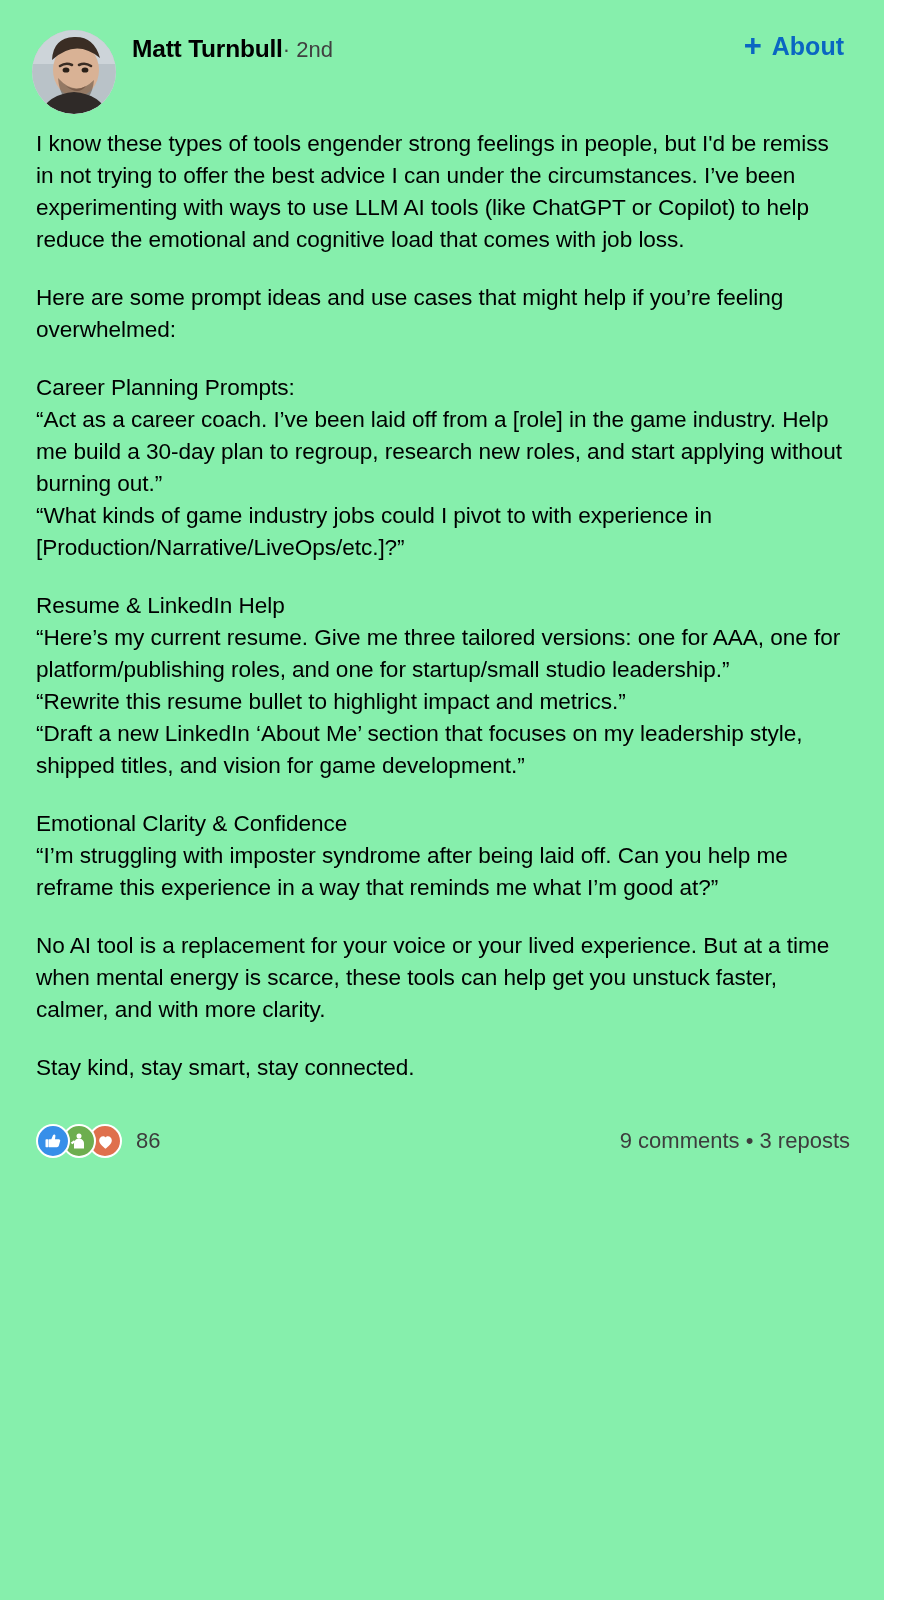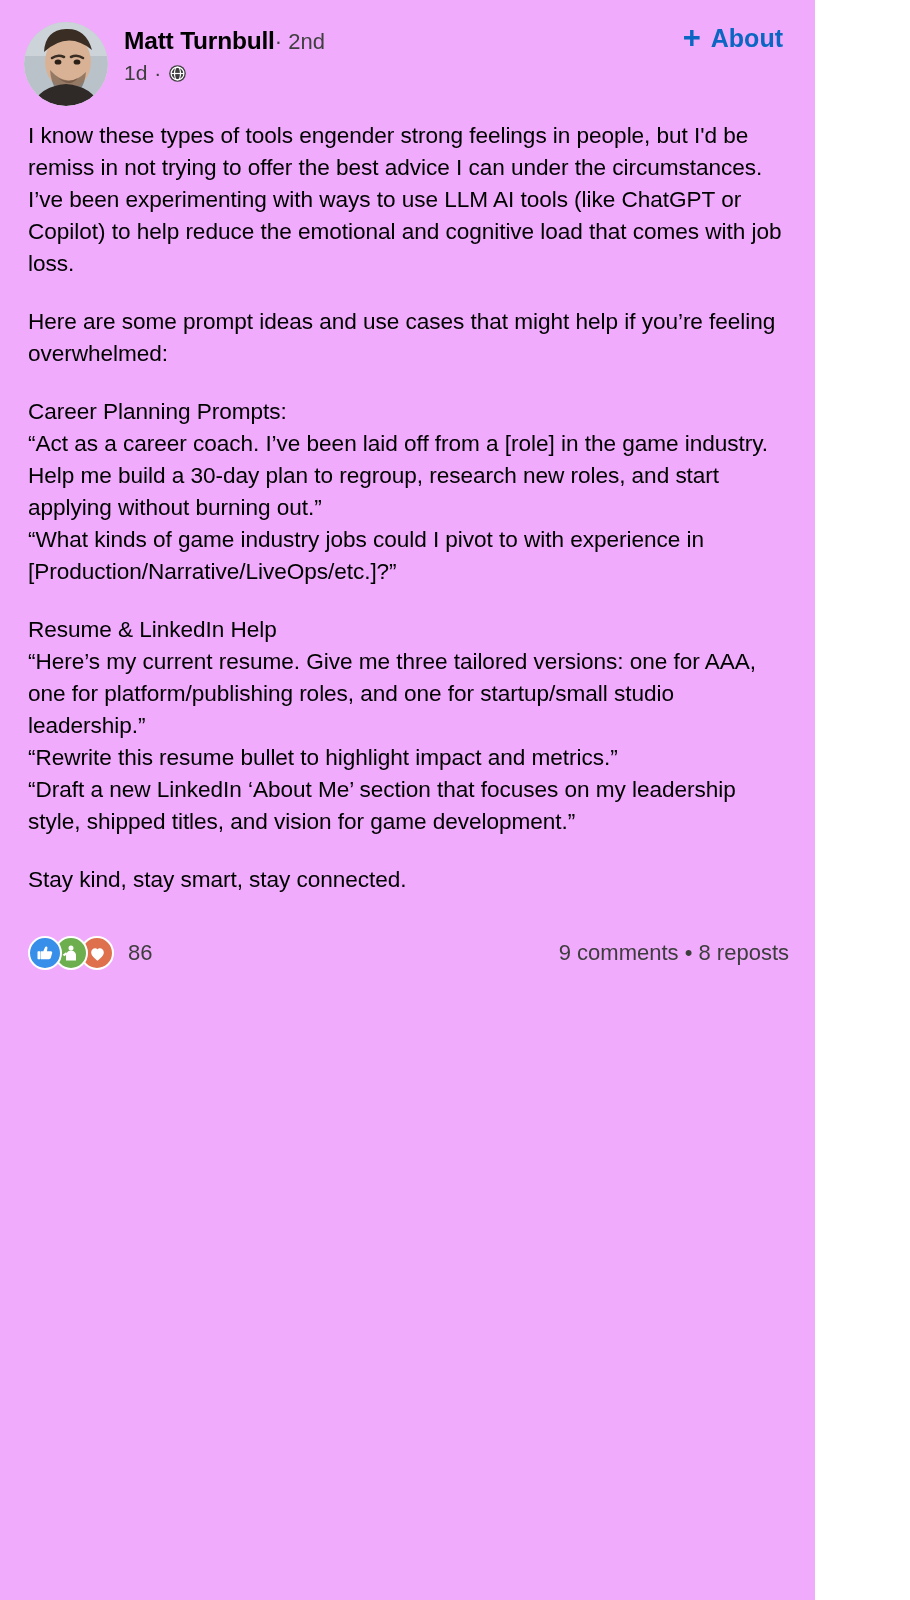--- a/index.html
+++ b/index.html
@@ -8,24 +8,24 @@
     padding: 0;
     width: 910px;
     background: #ffffff;
   }
   body {
     font-family: "Liberation Sans", sans-serif;
     color: #000000;
     -webkit-font-smoothing: antialiased;
   }
   .post {
-    width: 815px;
+    width: 884px;
     min-height: 1600px;
-    background: #f0abfc;
-    padding: 4px;
+    background: #86efac;
+    padding: 12px;
     position: relative;
   }
 
   
   .post-header {
     display: flex;
     align-items: flex-start;
     padding: 18px 20px 0 20px;
   }
   .avatar {
@@ -186,50 +186,41 @@
           <path d="M26 48 q18 20 36 2 q-2 22 -18 24 q-16 -2 -18 -26z" fill="#5b4a3c" opacity="0.55"></path>
           <path d="M8 84 q8 -20 34 -22 q26 2 34 22z" fill="#2f2a28"></path>
         </g>
       </svg>
     </div>
 
     <div class="header-text">
       <div class="name-line">
         <span class="name">Matt Turnbull</span><span class="degree">· 2nd</span>
       </div>
-      <div class="meta-line">
-        <span>1d</span>
-        <span>·</span>
-        <span class="globe-icon">
-          <svg width="19" height="19" viewBox="0 0 16 16" xmlns="http://www.w3.org/2000/svg">
-            <circle cx="8" cy="8" r="7" fill="#3d3d3d"></circle>
-            <circle cx="8" cy="8" r="5.4" fill="none" stroke="#ffffff" stroke-width="1"></circle>
-            <ellipse cx="8" cy="8" rx="2.5" ry="5.4" fill="none" stroke="#ffffff" stroke-width="1"></ellipse>
-            <line x1="2.6" y1="8" x2="13.4" y2="8" stroke="#ffffff" stroke-width="1"></line>
-          </svg>
-        </span>
-      </div>
     </div>
 
     <button class="follow-btn">
       <span class="plus">+</span>
       <span>About</span>
     </button>
   </div>
 
   <div class="post-body">
     <p class="para">I know these types of tools engender strong feelings in people, but I'd be remiss in not trying to offer the best advice I can under the circumstances. I’ve been experimenting with ways to use LLM AI tools (like ChatGPT or Copilot) to help reduce the emotional and cognitive load that comes with job loss.</p>
     <p class="para">Here are some prompt ideas and use cases that might help if you’re feeling overwhelmed:</p>
     <p class="para">Career Planning Prompts:
 “Act as a career coach. I’ve been laid off from a [role] in the game industry. Help me build a 30-day plan to regroup, research new roles, and start applying without burning out.”
 “What kinds of game industry jobs could I pivot to with experience in [Production/Narrative/LiveOps/etc.]?”</p>
     <p class="para">Resume &amp; LinkedIn Help
 “Here’s my current resume. Give me three tailored versions: one for AAA, one for platform/publishing roles, and one for startup/small studio leadership.”
 “Rewrite this resume bullet to highlight impact and metrics.”
 “Draft a new LinkedIn ‘About Me’ section that focuses on my leadership style, shipped titles, and vision for game development.”</p>
+    <p class="para">Emotional Clarity &amp; Confidence
+“I’m struggling with imposter syndrome after being laid off. Can you help me reframe this experience in a way that reminds me what I’m good at?”</p>
+    <p class="para">No AI tool is a replacement for your voice or your lived experience. But at a time when mental energy is scarce, these tools can help get you unstuck faster, calmer, and with more clarity.</p>
     <p class="para">Stay kind, stay smart, stay connected.</p>
   </div>
 
   <div class="post-footer">
     <div class="reactions">
       <div class="react-icons">
         <span class="bubble like">
           <svg width="20" height="20" viewBox="0 0 24 24" xmlns="http://www.w3.org/2000/svg">
             <path d="M7 10h3l2-5c.9-1.6 3.2-.9 2.9.9L14.4 10H19c1.1 0 1.9 1 1.6 2.1l-1.6 5.6c-.3 1-1.2 1.7-2.2 1.7H7z" fill="#ffffff"></path>
             <rect x="3" y="10" width="3.6" height="9.4" rx="0.8" fill="#ffffff"></rect>
@@ -243,16 +234,16 @@
           </svg>
         </span>
         <span class="bubble love">
           <svg width="19" height="19" viewBox="0 0 24 24" xmlns="http://www.w3.org/2000/svg">
             <path d="M12 21s-8-5.1-8-10.2C4 7.6 6.4 5.4 9 5.4c1.7 0 2.6.9 3 1.6.4-.7 1.3-1.6 3-1.6 2.6 0 5 2.2 5 5.4C20 15.9 12 21 12 21z" fill="#ffffff"></path>
           </svg>
         </span>
       </div>
       <span class="react-count">86</span>
     </div>
-    <div class="footer-right">9 comments • 8 reposts</div>
+    <div class="footer-right">9 comments • 3 reposts</div>
   </div>
 
 </div>
 
 </body></html>

